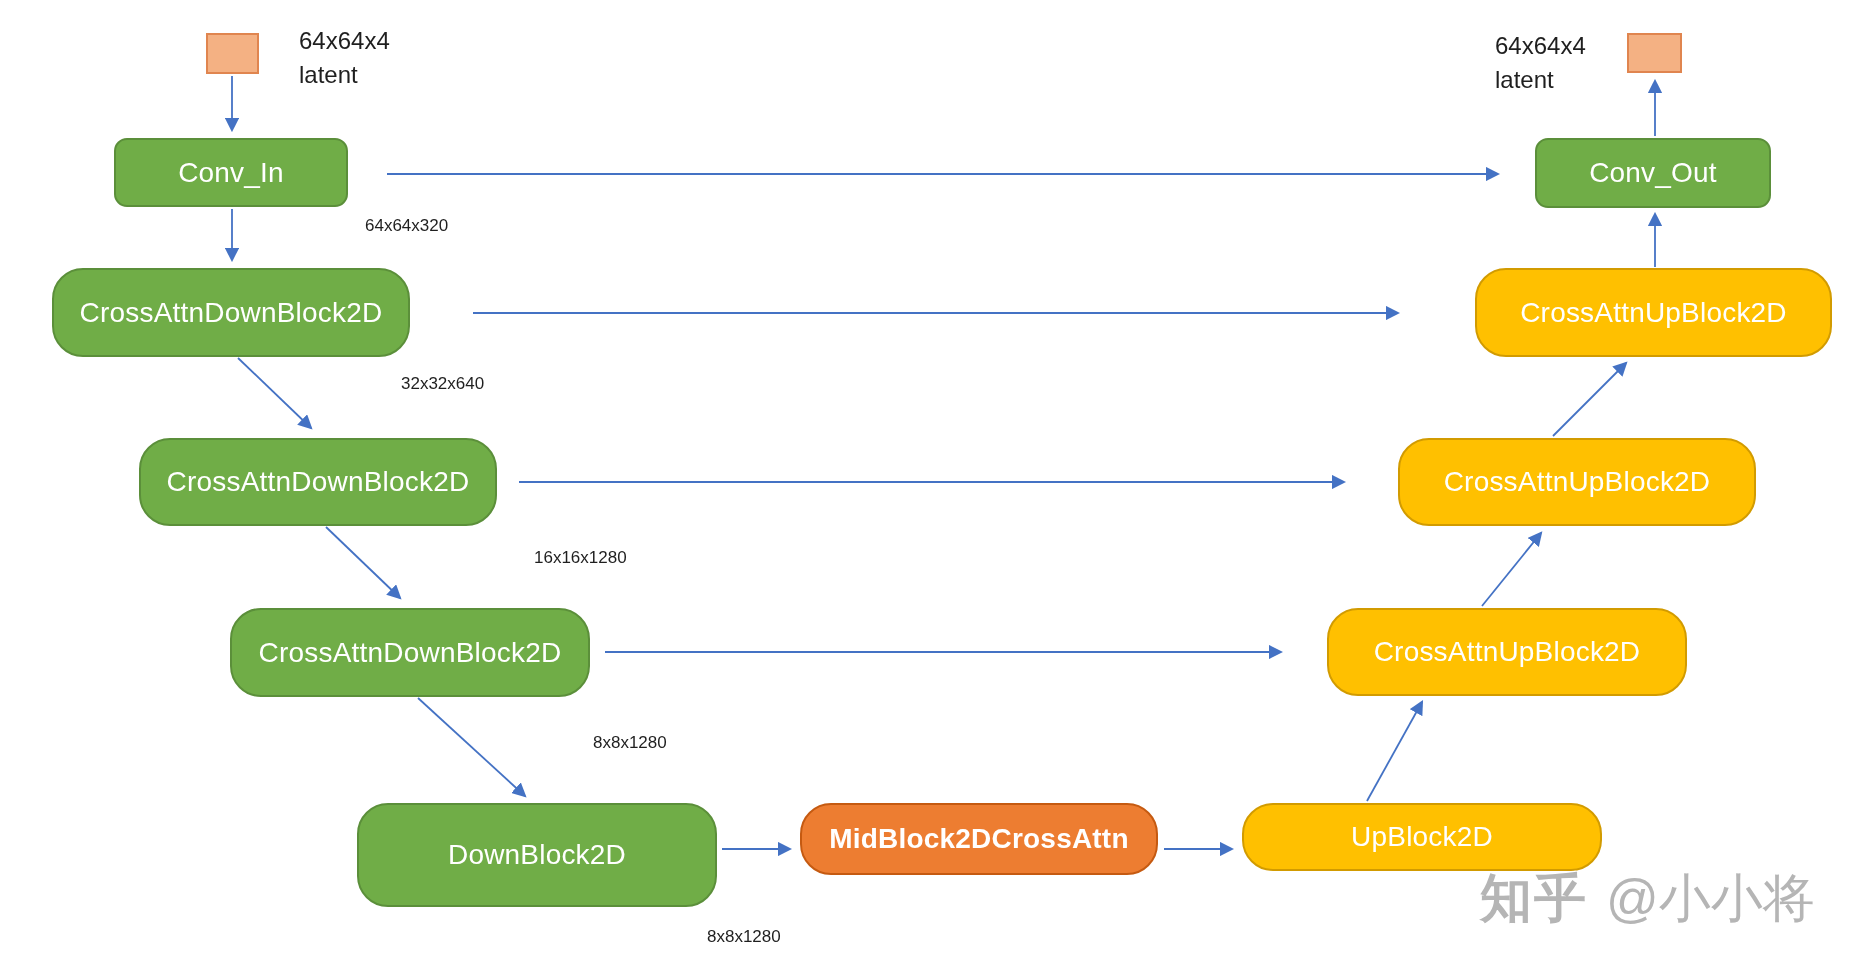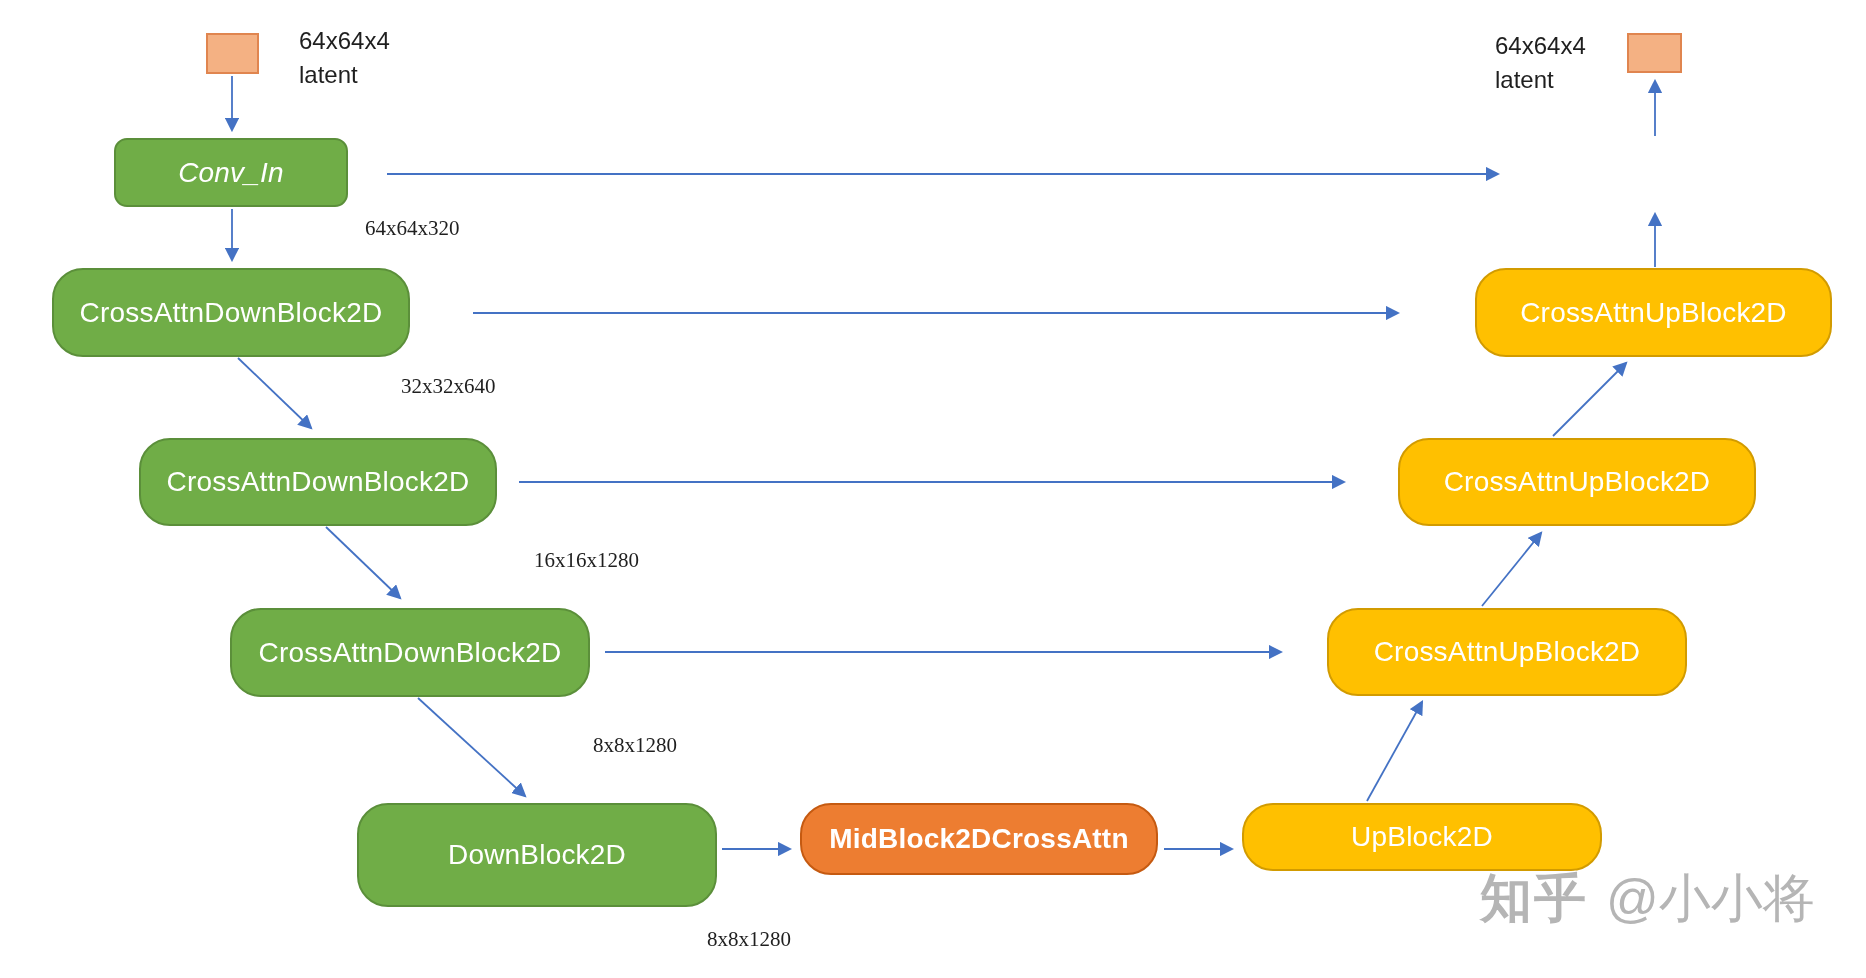--- a/index.html
+++ b/index.html
@@ -18,35 +18,35 @@
   }
   .node.small{border-radius:13px;}
   .node.green{background:var(--color-green);border-color:var(--color-green_border);}
   .node.yellow{background:var(--color-yellow);border-color:var(--color-yellow_border);}
   .node.orange{background:var(--color-orange);border-color:var(--color-orange_border);}
   .latent-box{
     position:absolute;box-sizing:border-box;
     background:var(--color-latent);border:2px solid var(--color-latent_border);
   }
   .dim-label{
-    position:absolute;color:var(--color-label_text);font-size:21px;white-space:nowrap;font-family:Liberation Serif, serif;
+    position:absolute;color:var(--color-label_text);font-size:17px;white-space:nowrap;
   }
   .latent-label{
     position:absolute;color:var(--color-label_text);font-size:24px;line-height:34px;white-space:nowrap;
   }
   #watermark{
     position:absolute;left:1464px;top:864px;z-index:5;
     font-size:52px;color:var(--color-watermark);white-space:nowrap;
     text-shadow:2px 2px 0 rgba(255,255,255,.95), -1px -1px 0 rgba(255,255,255,.55);
     margin-left:16px;
   }
   #watermark .brand{font-weight:700;letter-spacing:2px;}
   #watermark .handle{font-weight:400;margin-left:18px;}
   
-  #conv-in   {left:114px; top:138px; width:234px; height:69px;font-style:italic;}
+  #conv-in   {left:114px; top:138px; width:234px; height:69px;}
   #down1     {left:52px;  top:268px; width:358px; height:89px;}
   #down2     {left:139px; top:438px; width:358px; height:88px;}
   #down3     {left:230px; top:608px; width:360px; height:89px;}
   #down4     {left:357px; top:803px; width:360px; height:104px;}
   #mid       {left:800px; top:803px; width:358px; height:72px;font-weight:bold;}
   #up4       {left:1242px;top:803px; width:360px; height:68px;}
   #up3       {left:1327px;top:608px; width:360px; height:88px;}
   #up2       {left:1398px;top:438px; width:358px; height:88px;}
   #up1       {left:1475px;top:268px; width:357px; height:89px;}
   #conv-out  {left:1535px;top:138px; width:236px; height:70px;}
@@ -109,20 +109,21 @@
   <div class="node green small" id="conv-in">Conv_In</div>
   <div class="node green" id="down1">CrossAttnDownBlock2D</div>
   <div class="node green" id="down2">CrossAttnDownBlock2D</div>
   <div class="node green" id="down3">CrossAttnDownBlock2D</div>
   <div class="node green" id="down4">DownBlock2D</div>
   <div class="node orange" id="mid">MidBlock2DCrossAttn</div>
   <div class="node yellow" id="up4">UpBlock2D</div>
   <div class="node yellow" id="up3">CrossAttnUpBlock2D</div>
   <div class="node yellow" id="up2">CrossAttnUpBlock2D</div>
   <div class="node yellow" id="up1">CrossAttnUpBlock2D</div>
+  <div class="node green small" id="conv-out">Conv_Out</div>
 
   <div class="dim-label" id="dim-64">64x64x320</div>
   <div class="dim-label" id="dim-32">32x32x640</div>
   <div class="dim-label" id="dim-16">16x16x1280</div>
   <div class="dim-label" id="dim-8a">8x8x1280</div>
   <div class="dim-label" id="dim-8b">8x8x1280</div>
 
   <div id="watermark">
     <span class="brand">知乎</span><span class="handle">@小小将</span>
   </div>

